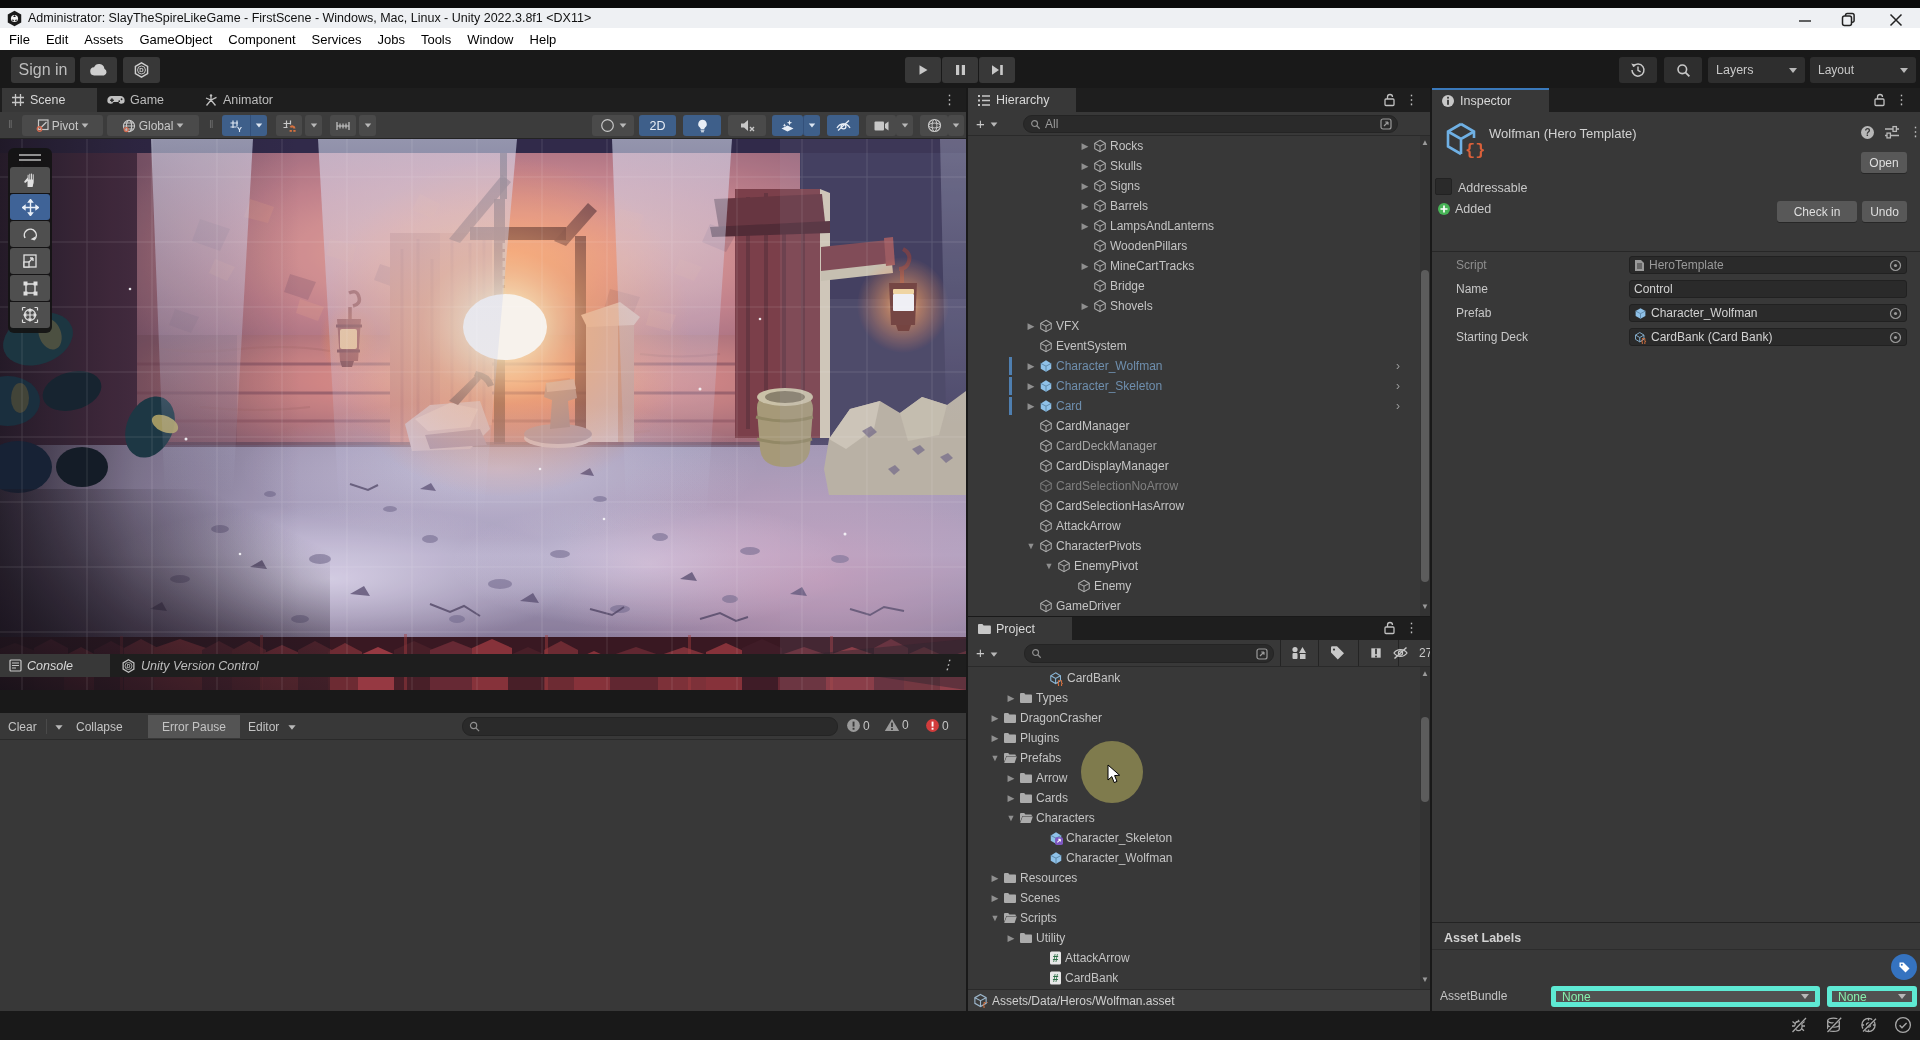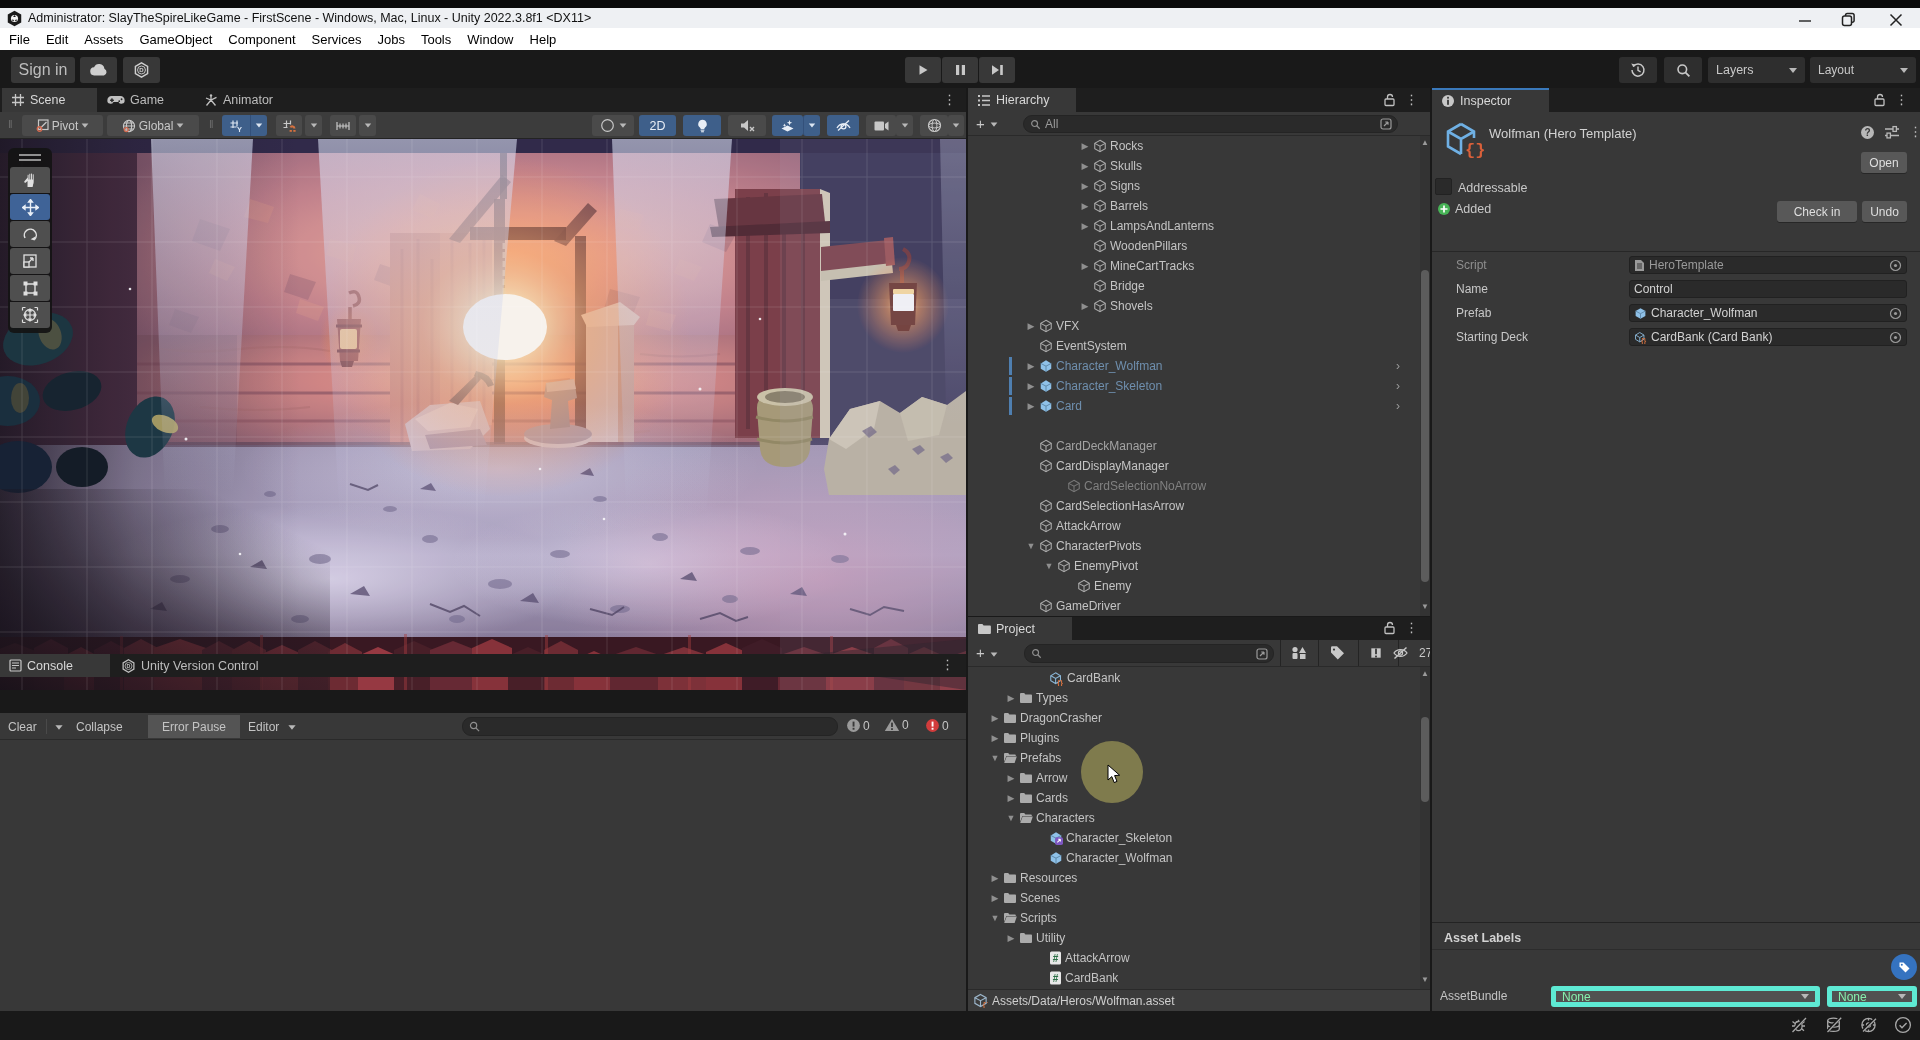--- a/index.html
+++ b/index.html
@@ -504,21 +504,21 @@
           <circle cx="130" cy="150" r="1.3"></circle>
           <circle cx="540" cy="330" r="1.3"></circle>
         </g>
         <rect width="966" height="551" fill="#9090b2" opacity="0.07"></rect>
         <g stroke="#ffffff" stroke-width="1" opacity="0.12">
           <path d="M22 0 V551 M87 0 V551 M152 0 V551 M217 0 V551 M282 0 V551 M347 0 V551 M412 0 V551 M477 0 V551 M542 0 V551 M607 0 V551 M672 0 V551 M737 0 V551 M802 0 V551 M867 0 V551 M932 0 V551"></path>
           <path d="M0 38 H966 M0 103 H966 M0 168 H966 M0 233 H966 M0 298 H966 M0 363 H966 M0 428 H966 M0 493 H966"></path>
         </g>
       </svg></div>
 
-  <div class="abs tabstrip" style="left:0;top:654px;width:966px;height:23px;">
+  <div class="abs tabstrip" style="left:0;top:654px;width:966px;height:23px;font-style:italic;">
     <div class="tab active" style="left:0;width:110px;">
       <svg width="13" height="13" viewBox="0 0 13 13">
           <rect x="1" y="1" width="11" height="11" rx="1" fill="none" stroke="#c8c8c8" stroke-width="1.2"></rect>
           <path d="M3 4 H10 M3 6.5 H10 M3 9 H7" stroke="#c8c8c8" stroke-width="1.1"></path>
         </svg>
       <span style="font-size:12.5px;color:#d8d8d8;">Console</span>
     </div>
     <div class="tab" style="left:112px;width:200px;background:transparent;">
       <svg width="15" height="16" viewBox="0 0 24 24">
           <path d="M12 2 L20.6 7 V17 L12 22 L3.4 17 V7 Z" fill="none" stroke="#c0c0c0" stroke-width="2"></path>
@@ -715,37 +715,45 @@
       <div class="row" style="left:0;top:260px;width:450px;padding-left:58px;color:#6f8fae">
         <span class="arrow" style="color:#8f8f8f">▶</span>
         <svg style="flex:0 0 14px" width="14" height="14" viewBox="0 0 16 16">
           <path d="M8 1.5 L14 5 V11 L8 14.5 L2 11 V5 Z" fill="#8fc1e8"></path>
           <path d="M2 5 L8 8.2 L14 5 M8 8.2 V14.5" fill="none" stroke="#5d87a8" stroke-width="1.1"></path>
         </svg>
         <span>Card</span>
         <span style="position:absolute;right:18px;color:#9a9a9a;font-size:12px;">›</span>
       </div>
       <div class="abs" style="left:41px;top:261px;width:3px;height:18px;background:#4f7fb0;"></div>
+      <div class="row" style="left:0;top:280px;width:450px;padding-left:58px;color:#c4c4c4">
+        <span class="arrow"></span>
+        <svg style="flex:0 0 14px" width="14" height="14" viewBox="0 0 16 16">
+          <path d="M8 1.5 L14 5 V11 L8 14.5 L2 11 V5 Z" fill="none" stroke="#ababab" stroke-width="1.2"></path>
+          <path d="M2 5 L8 8.2 L14 5 M8 8.2 V14.5" fill="none" stroke="#ababab" stroke-width="1.2"></path>
+        </svg>
+        <span>CardManager</span>
+      </div>
       <div class="row" style="left:0;top:300px;width:450px;padding-left:58px;color:#a3a3a3">
         <span class="arrow"></span>
         <svg style="flex:0 0 14px" width="14" height="14" viewBox="0 0 16 16">
           <path d="M8 1.5 L14 5 V11 L8 14.5 L2 11 V5 Z" fill="none" stroke="#ababab" stroke-width="1.2"></path>
           <path d="M2 5 L8 8.2 L14 5 M8 8.2 V14.5" fill="none" stroke="#ababab" stroke-width="1.2"></path>
         </svg>
         <span>CardDeckManager</span>
       </div>
       <div class="row" style="left:0;top:320px;width:450px;padding-left:58px;color:#c4c4c4">
         <span class="arrow"></span>
         <svg style="flex:0 0 14px" width="14" height="14" viewBox="0 0 16 16">
           <path d="M8 1.5 L14 5 V11 L8 14.5 L2 11 V5 Z" fill="none" stroke="#ababab" stroke-width="1.2"></path>
           <path d="M2 5 L8 8.2 L14 5 M8 8.2 V14.5" fill="none" stroke="#ababab" stroke-width="1.2"></path>
         </svg>
         <span>CardDisplayManager</span>
       </div>
-      <div class="row" style="left:0;top:340px;width:450px;padding-left:86px;color:#818181">
+      <div class="row" style="left:0;top:340px;width:450px;padding-left:58px;color:#818181">
         <span class="arrow"></span>
         <svg style="flex:0 0 14px" width="14" height="14" viewBox="0 0 16 16">
           <path d="M8 1.5 L14 5 V11 L8 14.5 L2 11 V5 Z" fill="none" stroke="#787878" stroke-width="1.2"></path>
           <path d="M2 5 L8 8.2 L14 5 M8 8.2 V14.5" fill="none" stroke="#787878" stroke-width="1.2"></path>
         </svg>
         <span>CardSelectionNoArrow</span>
       </div>
       <div class="row" style="left:0;top:360px;width:450px;padding-left:58px;color:#c4c4c4">
         <span class="arrow"></span>
         <svg style="flex:0 0 14px" width="14" height="14" viewBox="0 0 16 16">

